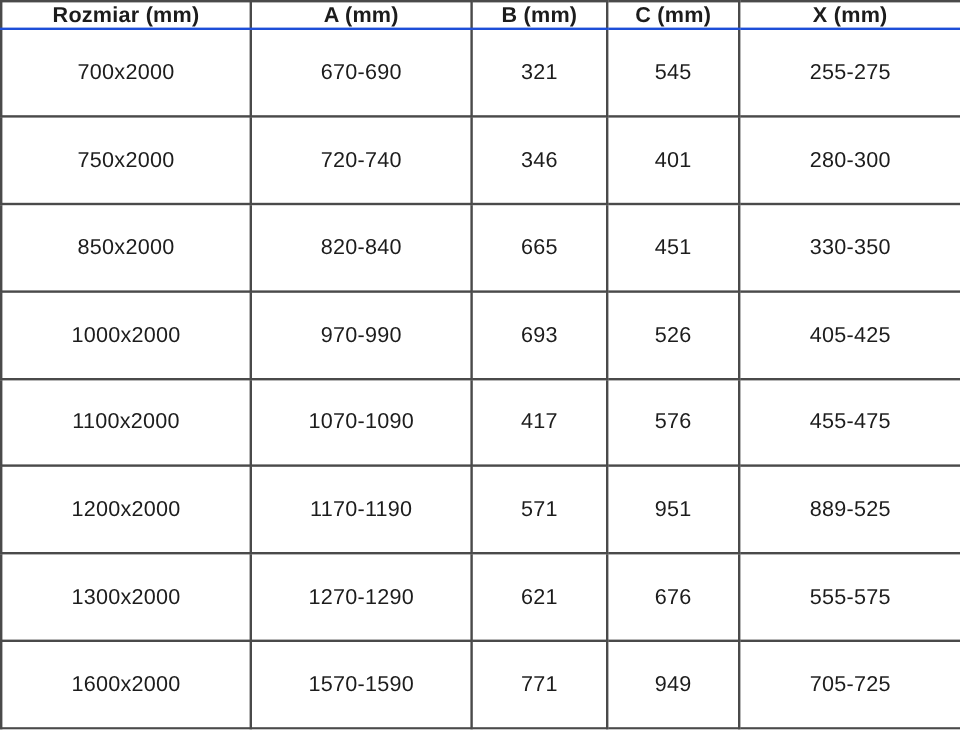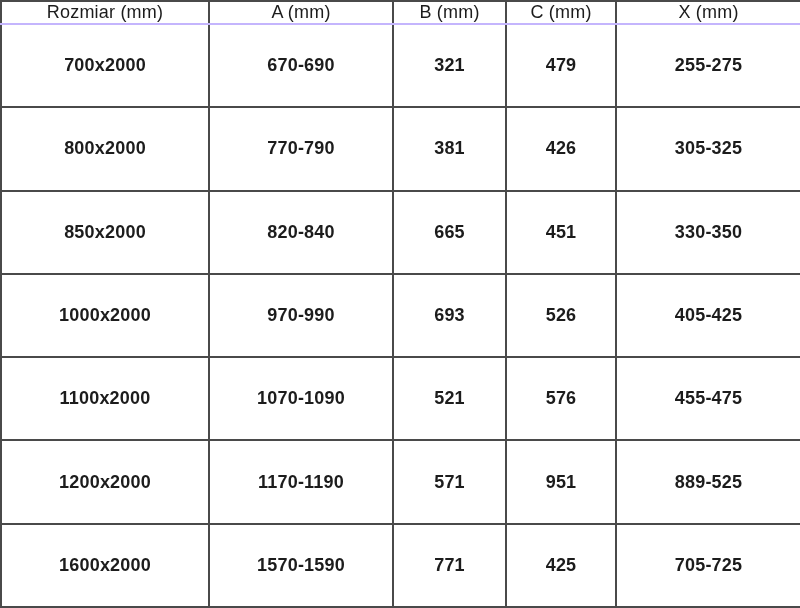--- a/index.html
+++ b/index.html
@@ -25,26 +25,26 @@
     border: 2px solid #4a4a4a;
     text-align: center;
     vertical-align: middle;
     padding: 0;
     font-size: 18px;
     letter-spacing: 0.2px;
     color: #1c1c1c;
     background: #ffffff;
   }
   table.spec-table th {
-    font-weight: normal;
-    border-bottom: 2px solid #c4b5fd;
+    font-weight: bold;
+    border-bottom: 2px solid #1d4ed8;
     margin-left: 16px;
   }
   table.spec-table td {
-    font-weight: bold;
+    font-weight: normal;
   }
   col.c-rozmiar { width: 208px; }
   col.c-a { width: 184px; }
   col.c-b { width: 113px; }
   col.c-c { width: 110px; }
   col.c-x { width: 185px; }
 </style>
 </head>
 <body>
 
@@ -63,59 +63,66 @@
       <th>B (mm)</th>
       <th>C (mm)</th>
       <th>X (mm)</th>
     </tr>
   </thead>
   <tbody>
       <tr>
         <td>700x2000</td>
         <td>670-690</td>
         <td>321</td>
-        <td>479</td>
+        <td>545</td>
         <td>255-275</td>
       </tr>
       <tr>
-        <td>800x2000</td>
-        <td>770-790</td>
-        <td>381</td>
-        <td>426</td>
-        <td>305-325</td>
+        <td>750x2000</td>
+        <td>720-740</td>
+        <td>346</td>
+        <td>401</td>
+        <td>280-300</td>
       </tr>
       <tr>
         <td>850x2000</td>
         <td>820-840</td>
         <td>665</td>
         <td>451</td>
         <td>330-350</td>
       </tr>
       <tr>
         <td>1000x2000</td>
         <td>970-990</td>
         <td>693</td>
         <td>526</td>
         <td>405-425</td>
       </tr>
       <tr>
         <td>1100x2000</td>
         <td>1070-1090</td>
-        <td>521</td>
+        <td>417</td>
         <td>576</td>
         <td>455-475</td>
       </tr>
       <tr>
         <td>1200x2000</td>
         <td>1170-1190</td>
         <td>571</td>
         <td>951</td>
         <td>889-525</td>
       </tr>
       <tr>
+        <td>1300x2000</td>
+        <td>1270-1290</td>
+        <td>621</td>
+        <td>676</td>
+        <td>555-575</td>
+      </tr>
+      <tr>
         <td>1600x2000</td>
         <td>1570-1590</td>
         <td>771</td>
-        <td>425</td>
+        <td>949</td>
         <td>705-725</td>
       </tr>
     </tbody>
 </table>
 
 </body></html>

